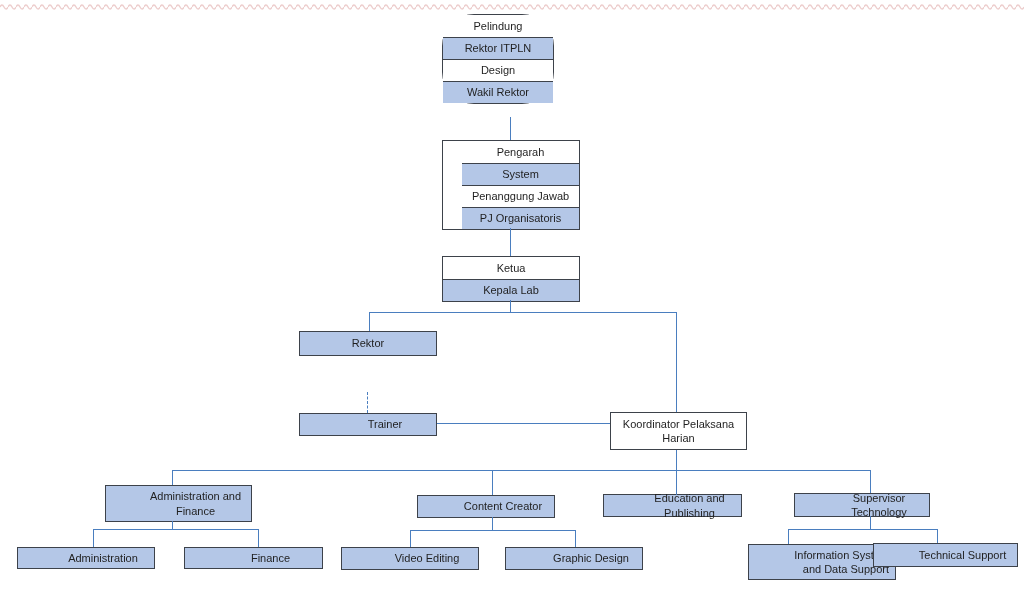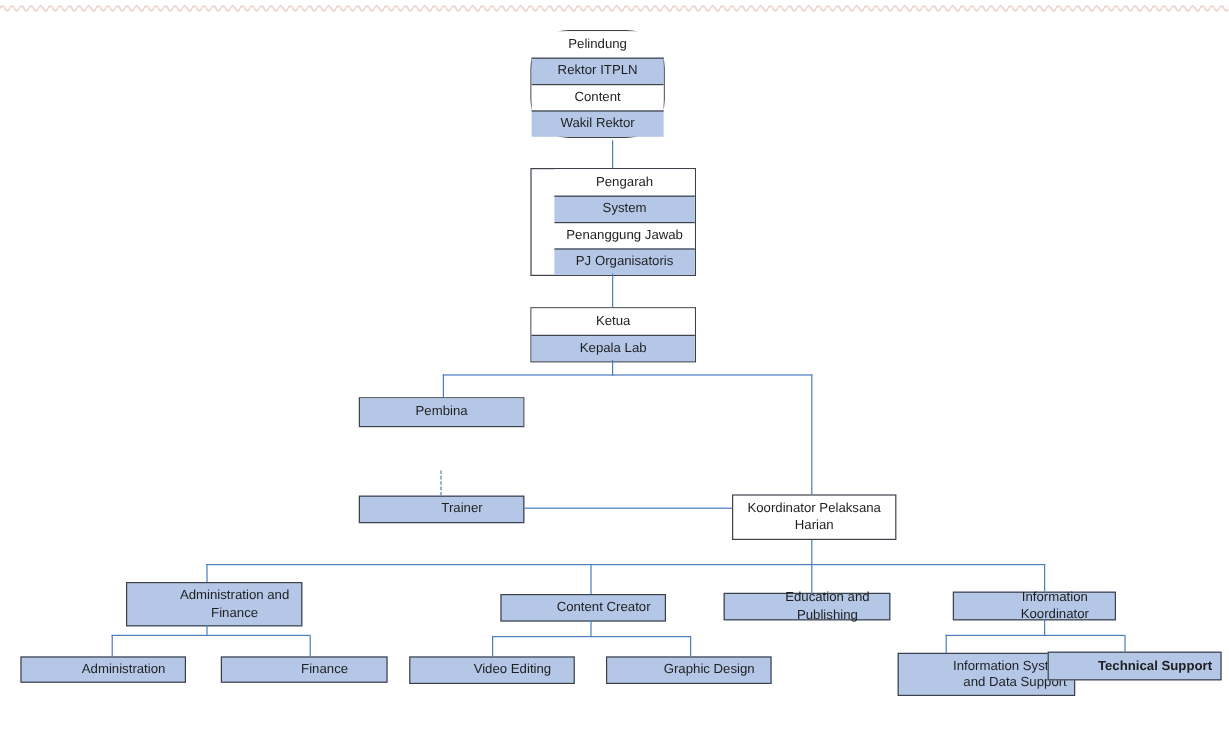--- a/index.html
+++ b/index.html
@@ -36,57 +36,57 @@
 
   <svg class="squiggle" xmlns="http://www.w3.org/2000/svg" width="1024" height="9">
     <defs>
       <pattern id="wave" x="0" y="0" width="8" height="9" patternUnits="userSpaceOnUse">
         <path d="M0 6 Q2 2 4 6 T8 6" fill="none" stroke="#c0504d" stroke-width="1.4"></path>
       </pattern>
     </defs>
     <rect x="0" y="0" width="1024" height="9" fill="url(#wave)"></rect>
   </svg>
 
-  <div class="stack" style="left:442px;top:25px;width:112px;border-radius:32px;">
+  <div class="stack" style="left:442px;top:14px;width:112px;border-radius:32px;">
     <div class="row white">Pelindung</div>
     <div class="row blue">Rektor ITPLN</div>
-    <div class="row white">Content</div>
+    <div class="row white">Design</div>
     <div class="row blue">Wakil Rektor</div>
   </div>
 
   <div class="stack" style="left:442px;top:140px;width:138px;padding-left:19px;">
     <div class="row white">Pengarah</div>
     <div class="row blue">System</div>
     <div class="row white">Penanggung Jawab</div>
     <div class="row blue">PJ Organisatoris</div>
   </div>
 
   <div class="stack" style="left:442px;top:256px;width:138px;">
     <div class="row white">Ketua</div>
     <div class="row blue">Kepala Lab</div>
   </div>
 
   <div class="stack" style="left:299px;top:331px;width:138px;">
-    <div class="row blue" style="height:23px;">Pembina</div>
+    <div class="row blue" style="height:23px;">Rektor</div>
   </div>
 
   <div class="node blue" style="left:299px;top:413px;width:138px;height:23px;">Trainer</div>
   <div class="node white" style="left:610px;top:412px;width:137px;height:38px;">Koordinator Pelaksana Harian</div>
 
   <div class="node blue" style="left:105px;top:485px;width:147px;height:37px;">Administration and Finance</div>
   <div class="node blue" style="left:417px;top:495px;width:138px;height:23px;">Content Creator</div>
   <div class="node blue" style="left:603px;top:494px;width:139px;height:23px;">Education and Publishing</div>
-  <div class="node blue" style="left:794px;top:493px;width:136px;height:24px;">Information Koordinator</div>
+  <div class="node blue" style="left:794px;top:493px;width:136px;height:24px;">Supervisor Technology</div>
 
   <div class="node blue" style="left:17px;top:547px;width:138px;height:22px;">Administration</div>
   <div class="node blue" style="left:184px;top:547px;width:139px;height:22px;">Finance</div>
   <div class="node blue" style="left:341px;top:547px;width:138px;height:23px;">Video Editing</div>
   <div class="node blue" style="left:505px;top:547px;width:138px;height:23px;">Graphic Design</div>
   <div class="node blue" style="left:748px;top:544px;width:148px;height:36px;text-align:right;">Information System and Data Support</div>
-  <div class="node blue" style="left:873px;top:543px;width:145px;height:24px;font-weight:bold;">Technical Support</div>
+  <div class="node blue" style="left:873px;top:543px;width:145px;height:24px;">Technical Support</div>
 
   <div class="vl" style="left:510px;top:117px;height:23px;"></div>
   <div class="vl" style="left:510px;top:228px;height:28px;"></div>
   <div class="vl" style="left:510px;top:300px;height:13px;"></div>
 
   <div class="hl" style="left:369px;top:312px;width:308px;"></div>
   <div class="vl" style="left:369px;top:312px;height:19px;"></div>
   <div class="vl" style="left:676px;top:312px;height:100px;"></div>
 
   <div class="vl dashed" style="left:367px;top:392px;height:21px;"></div>

